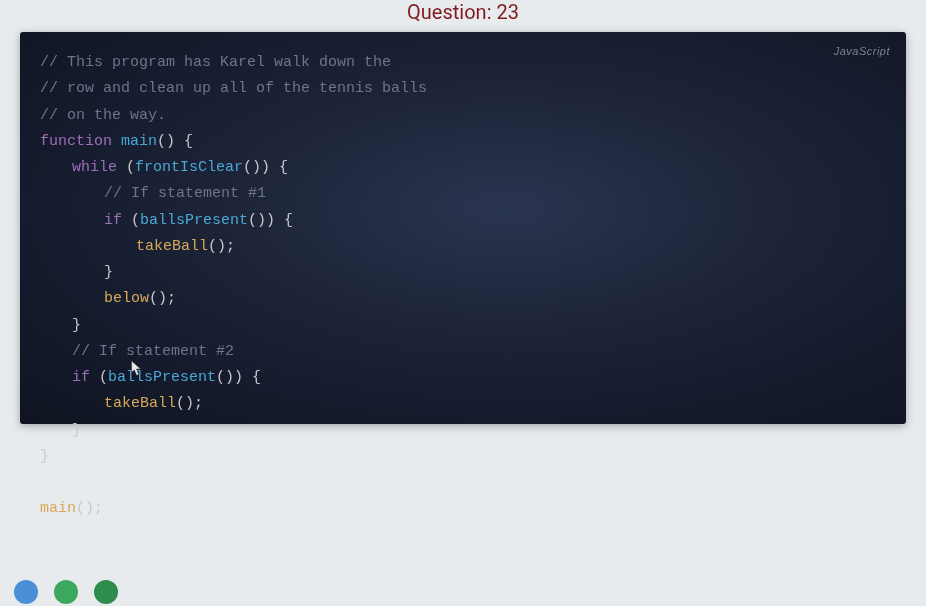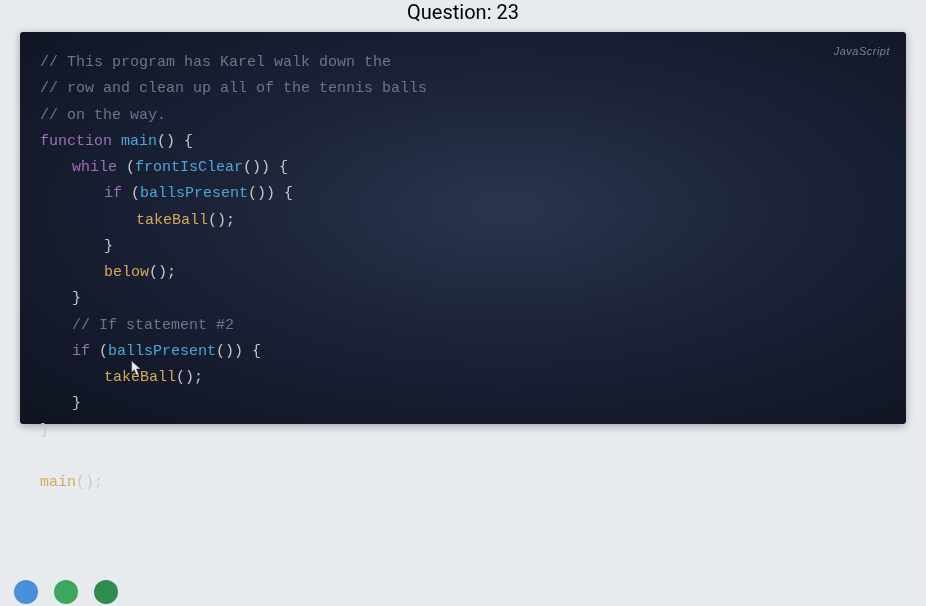--- a/index.html
+++ b/index.html
@@ -12,21 +12,21 @@
       font-family: -apple-system, BlinkMacSystemFont, "Segoe UI", Roboto, sans-serif;
       width: 926px;
       height: 606px;
       overflow: hidden;
     }
     .page-container {
       padding: 0 20px;
     }
     .question-header {
       text-align: center;
-      color: #000000;
+      color: #7f1d1d;
       font-size: 20px;
       font-weight: 400;
       margin-top: 0px;
       margin-bottom: 8px;
     }
     .question-prompt {
       color: #4a525e;
       font-size: 15px;
       font-weight: 400;
       margin-bottom: 16px;
@@ -100,20 +100,21 @@
     <div class="language-badge">JavaScript</div>
 
     <div class="code-line"><span class="comment">// This program has Karel walk down the</span></div>
     <div class="code-line"><span class="comment">// row and clean up all of the tennis balls</span></div>
     <div class="code-line"><span class="comment">// on the way.</span></div>
 
     <div class="code-line"><span class="keyword-func">function</span><span class="punct"> </span><span class="func-name">main</span><span class="punct">() {</span></div>
 
     <div class="code-line indent1"><span class="keyword-ctrl">while</span><span class="punct"> (</span><span class="method-call2">frontIsClear</span><span class="punct">()) {</span></div>
 
+    <div class="code-line indent2"><span class="comment">// If statement #1</span></div>
 
     <div class="code-line indent2"><span class="keyword-ctrl">if</span><span class="punct"> (</span><span class="method-call2">ballsPresent</span><span class="punct">()) {</span></div>
 
     <div class="code-line indent3"><span class="method-call">takeBall</span><span class="punct">();</span></div>
 
     <div class="code-line indent2"><span class="punct">}</span></div>
 
     <div class="code-line indent2"><span class="method-call">below</span><span class="punct">();</span></div>
 
     <div class="code-line indent1"><span class="punct">}</span></div>

